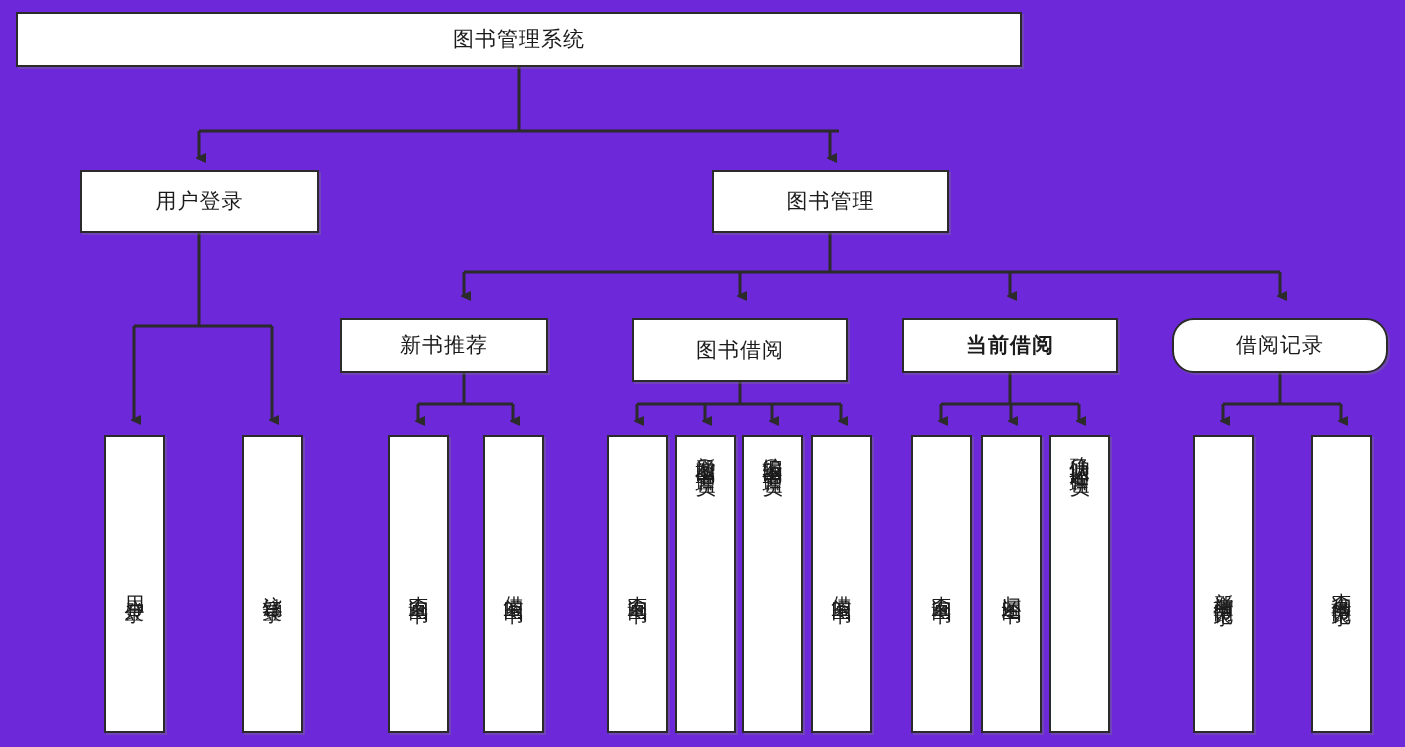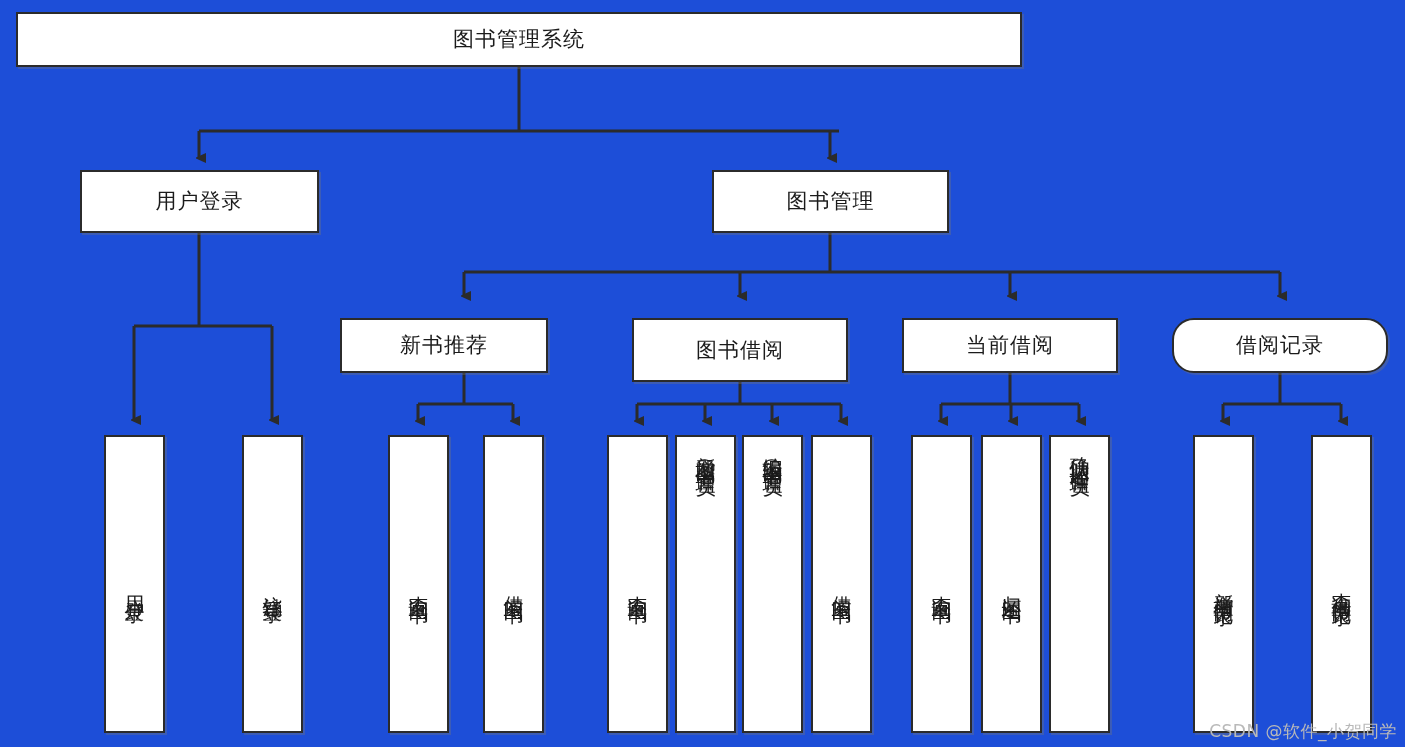--- a/index.html
+++ b/index.html
@@ -8,21 +8,21 @@
     padding: 0;
     background: #ffffff;
   }
   body {
     font-family: "DejaVu Sans", "Liberation Sans", sans-serif;
   }
   #canvas {
     position: relative;
     width: 1405px;
     height: 747px;
-    background: #1d4ed8;
+    background: #6d28d9;
     overflow: hidden;
   }
   #edges {
     position: absolute;
     left: 0;
     top: 0;
     width: 1405px;
     height: 747px;
   }
   .node {
@@ -138,21 +138,21 @@
   <div class="node" style="left:712px; top:170px; width:237px; height:63px;justify-content:center;">
     <span class="label">图书管理</span>
   </div>
 
   <div class="node" style="left:340px; top:318px; width:208px; height:55px;align-items:center;">
     <span class="label">新书推荐</span>
   </div>
   <div class="node" style="left:632px; top:318px; width:216px; height:64px;">
     <span class="label">图书借阅</span>
   </div>
-  <div class="node" style="left:902px; top:318px; width:216px; height:55px;">
+  <div class="node" style="left:902px; top:318px; width:216px; height:55px;font-weight:bold;">
     <span class="label">当前借阅</span>
   </div>
   <div class="node" style="left:1172px; top:318px; width:216px; height:55px;border-radius:22px;">
     <span class="label">借阅记录</span>
   </div>
 
   <div class="node leaf centered" style="left:104px; top:435px; width:61px; height:298px;">
     <span class="label">用户登录</span>
   </div>
   <div class="node leaf centered" style="left:242px; top:435px; width:61px; height:298px;">
@@ -189,14 +189,13 @@
     <span class="label">确认归还（管理员）</span>
   </div>
 
   <div class="node leaf centered" style="left:1193px; top:435px; width:61px; height:298px;">
     <span class="label">新增借阅记录</span>
   </div>
   <div class="node leaf centered" style="left:1311px; top:435px; width:61px; height:298px;">
     <span class="label">查询借阅记录</span>
   </div>
 
-  <div id="watermark">CSDN @软件_小贺同学</div>
 </div>
 
 </body></html>

